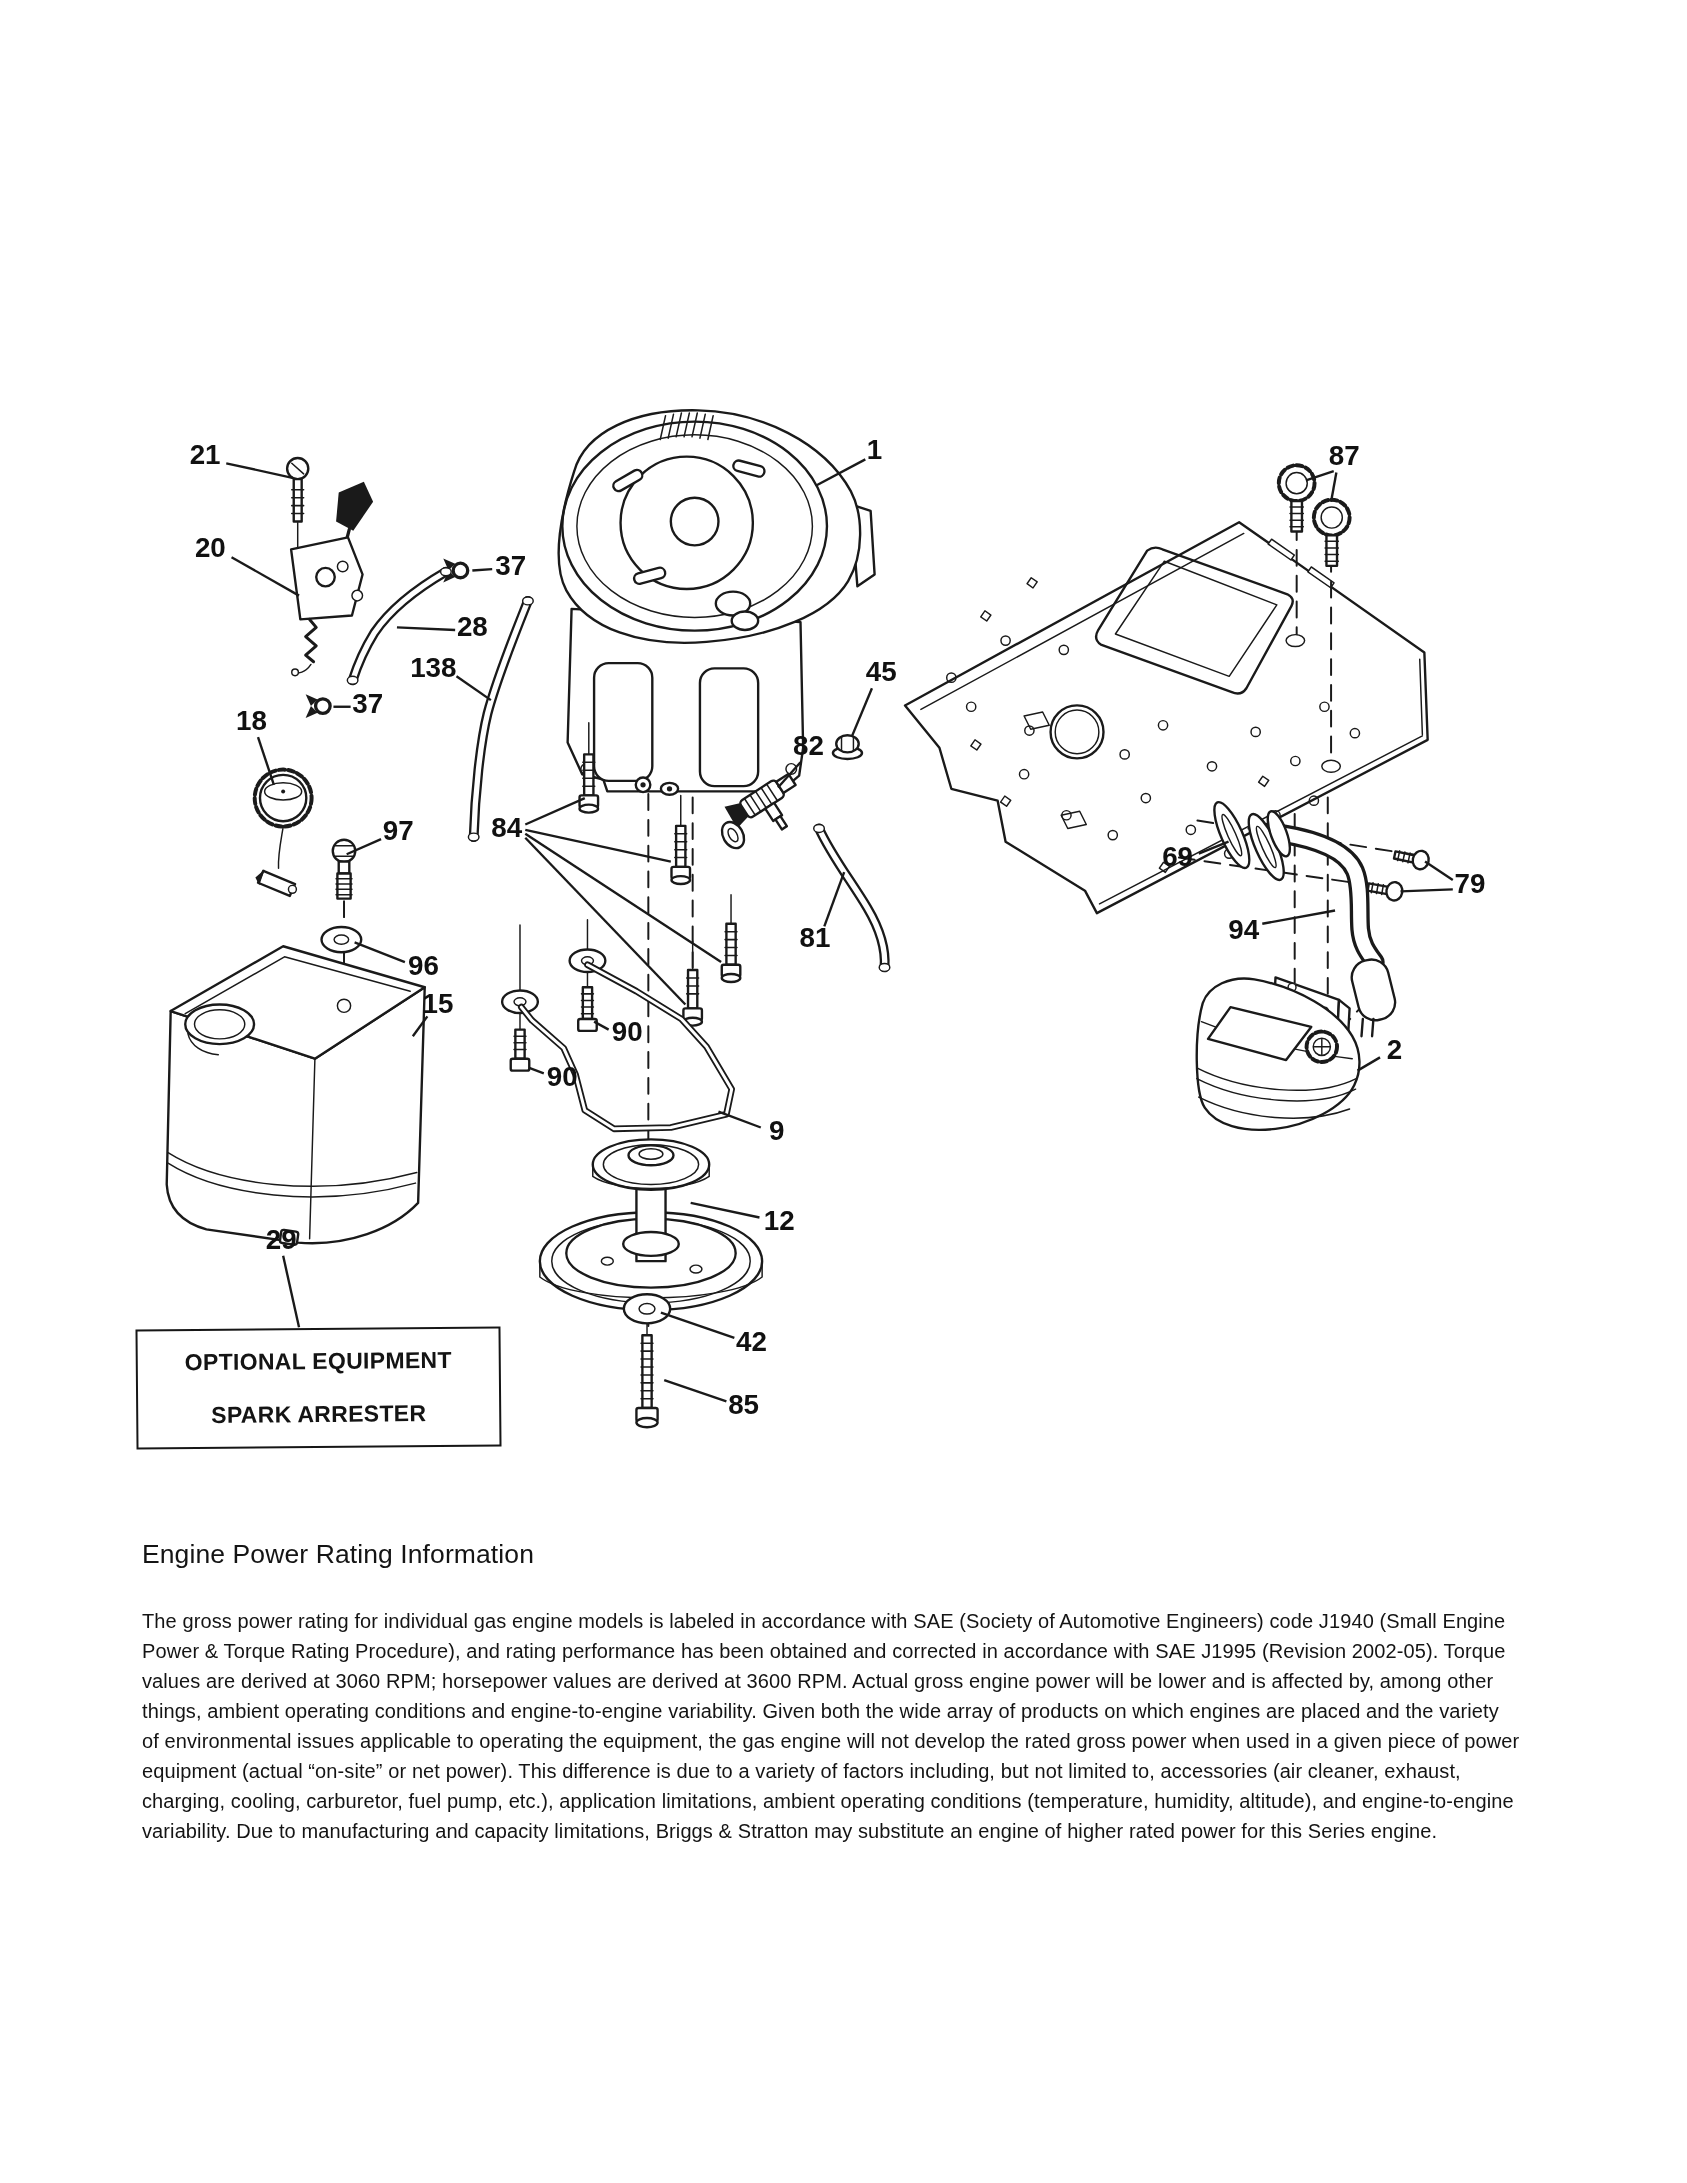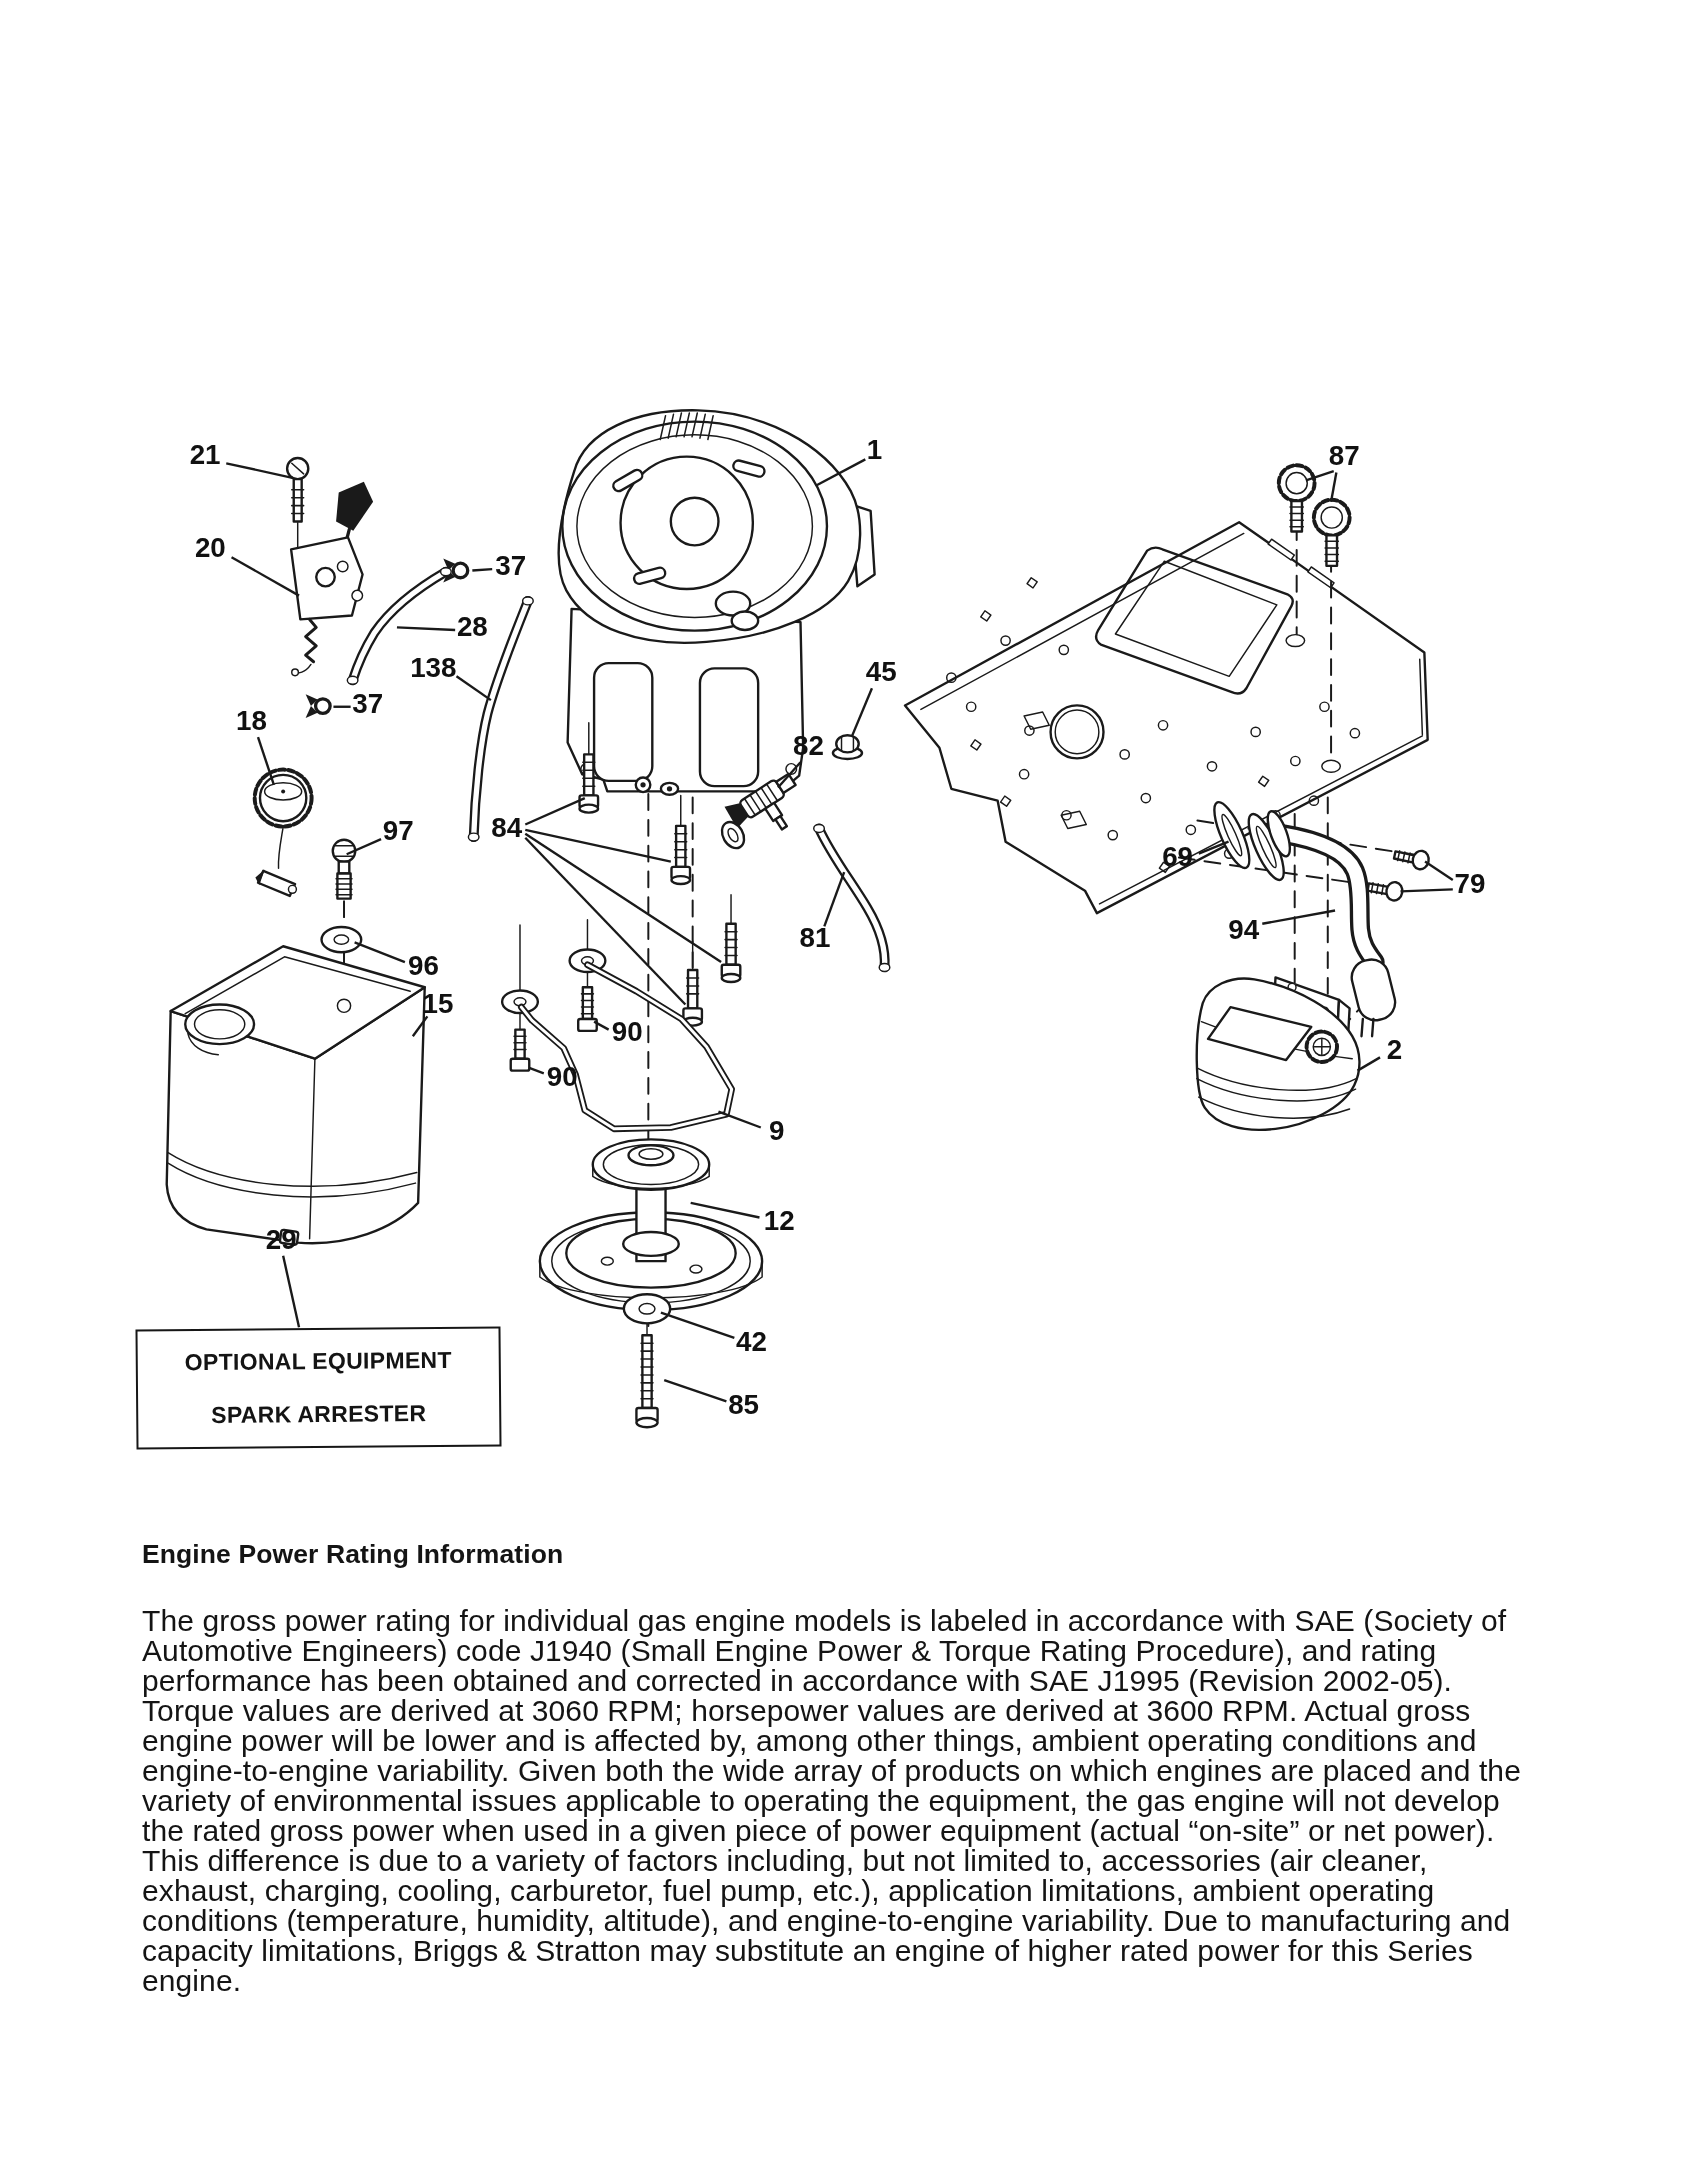--- a/index.html
+++ b/index.html
@@ -24,25 +24,25 @@
   .leader{stroke:#1a1a1a;stroke-width:3.6;}
   .callout{font:bold 42px "Liberation Sans",sans-serif;fill:#111111;text-anchor:middle;dominant-baseline:middle;}
   #optional-box{
     position:absolute;left:136px;top:1328px;width:365px;height:120px;
     border:2.6px solid #161616;background:#ffffff;box-sizing:border-box;
     display:flex;flex-direction:column;align-items:center;justify-content:center;gap:26.5px;
     transform:rotate(-0.5deg);
   }
   #optional-box .box-line{font-weight:bold;font-size:23px;letter-spacing:0.3px;white-space:nowrap;}
   #info-heading{
-    position:absolute;left:142px;top:1539px;font-size:26.5px;font-weight:bold;letter-spacing:0.1px;
+    position:absolute;left:142px;top:1539px;font-size:26.5px;font-weight:normal;letter-spacing:0.1px;
   }
   #info-body{
     position:absolute;left:142px;top:1606px;width:1379px;
-    font-size:30px;line-height:30px;letter-spacing:0.1px;text-align:left;
+    font-size:20px;line-height:30px;letter-spacing:0.1px;text-align:left;
   }
 </style>
 </head>
 <body>
 
 <div id="page">
 
   <svg id="diagram-svg" width="1687" height="1522" viewBox="0 0 2550 2300">
 
     <g>

